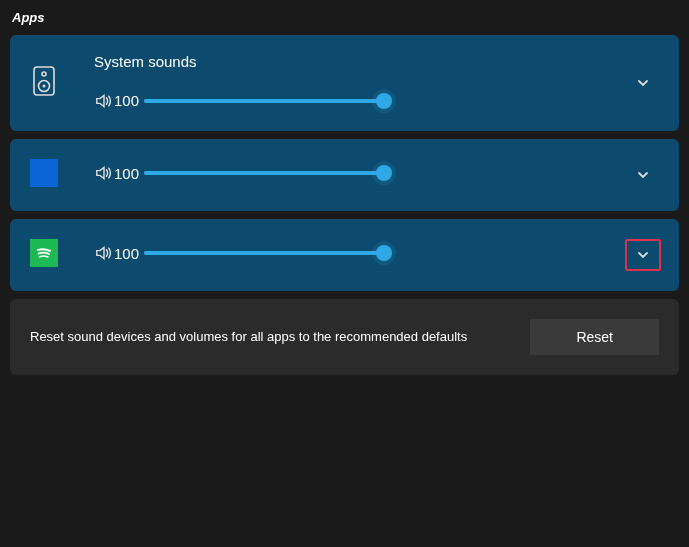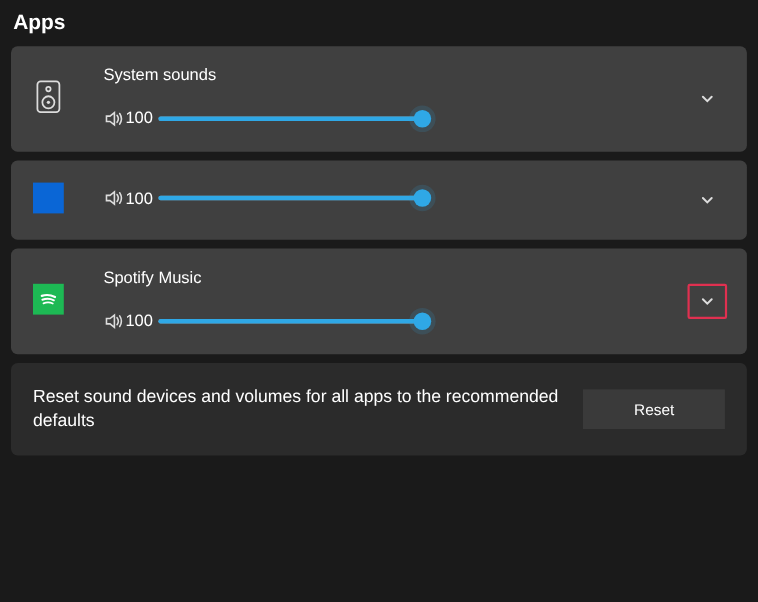--- a/index.html
+++ b/index.html
@@ -8,26 +8,27 @@
     height: 547px;
     background: #1a1a1a;
     font-family: "Segoe UI", Arial, sans-serif;
     color: #ffffff;
     overflow: hidden;
   }
   .page {
     padding: 8px 10px 10px 10px;
   }
   .section-title {
-    font-size: 19px;
+    font-size: 13px;
     font-weight: 600;
     margin: 2px 0 10px 2px;
+    font-style: italic;
   }
   .card {
-    background: #404040;
+    background: #0c4a6e;
     border-radius: 6px;
     margin-bottom: 8px;
     position: relative;
     padding: 18px 60px 22px 20px;
     display: flex;
     align-items: center;
   }
   .app-icon {
     width: 28px;
     height: 32px;
@@ -123,21 +124,21 @@
   .reset-card {
     background: #2b2b2b;
     border-radius: 6px;
     padding: 20px 20px 20px 20px;
     display: flex;
     align-items: center;
     gap: 20px;
   }
   .reset-text {
     flex: 1 1 auto;
-    font-size: 16px;
+    font-size: 13px;
     line-height: 22px;
     color: #ffffff;
   }
   .reset-button {
     flex: 0 0 auto;
     background: #3a3a3a;
     color: #ffffff;
     border: none;
     border-radius: 0;
     padding: 10px 46px;
@@ -218,21 +219,20 @@
       <div class="spotify-square">
         <svg width="24" height="24" viewBox="0 0 24 24">
           <circle cx="12" cy="12" r="11" fill="#1db954"></circle>
           <path d="M6 9 Q12 7 18 10" stroke="#fff" stroke-width="2" fill="none" stroke-linecap="round"></path>
           <path d="M6.5 12.5 Q12 10.5 17 13" stroke="#fff" stroke-width="1.7" fill="none" stroke-linecap="round"></path>
           <path d="M7.5 15.8 Q12 14 16 16" stroke="#fff" stroke-width="1.5" fill="none" stroke-linecap="round"></path>
         </svg>
       </div>
     </div>
     <div class="card-body">
-      <div class="app-name">Spotify Music</div>
       <div class="vol-row">
         <span class="vol-icon">
           <svg width="20" height="16" viewBox="0 0 24 20" fill="none" stroke="#dcdcdc" stroke-width="1.8" stroke-linecap="round">
             <path d="M3 7 H7 L12 3 V17 L7 13 H3 Z" fill="none"></path>
             <path d="M15 6 Q18 10 15 14"></path>
             <path d="M18 4 Q22 10 18 16"></path>
           </svg>
         </span>
         <span class="vol-value">100</span>
         <div class="slider">

